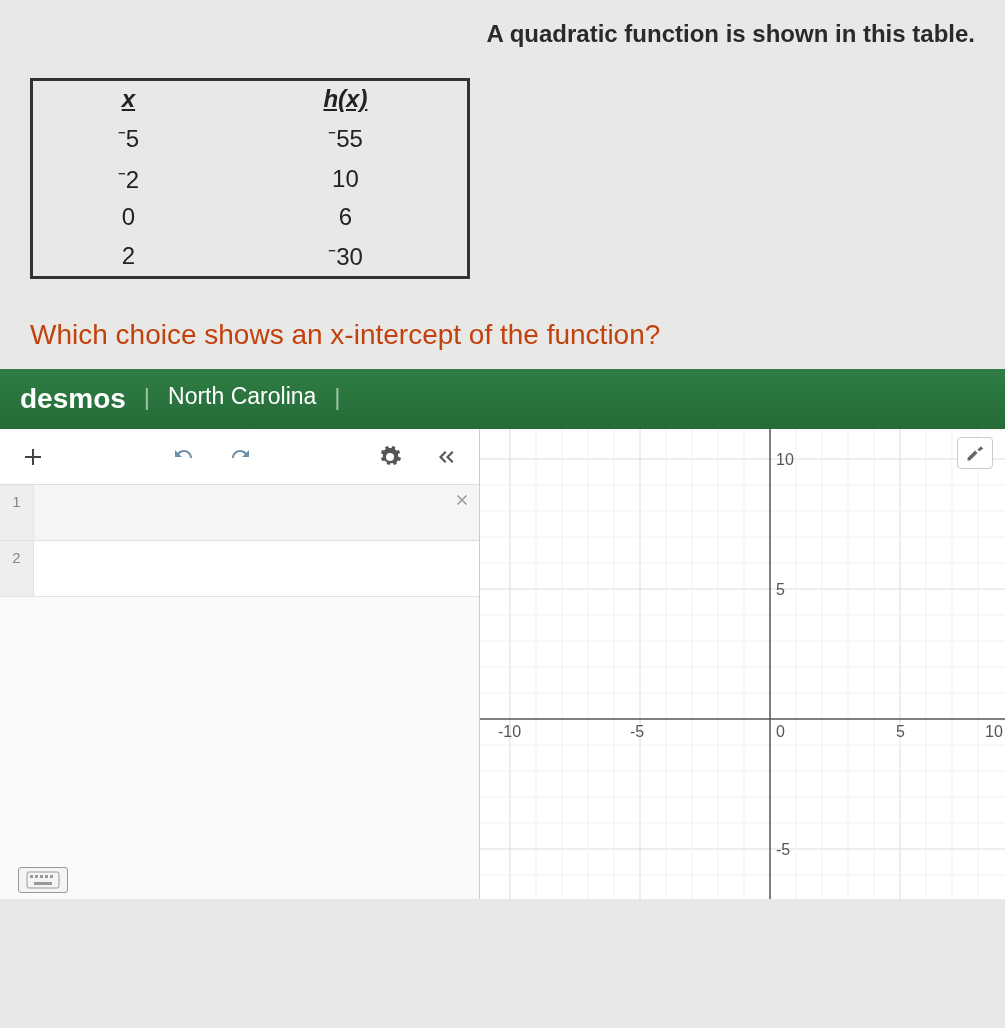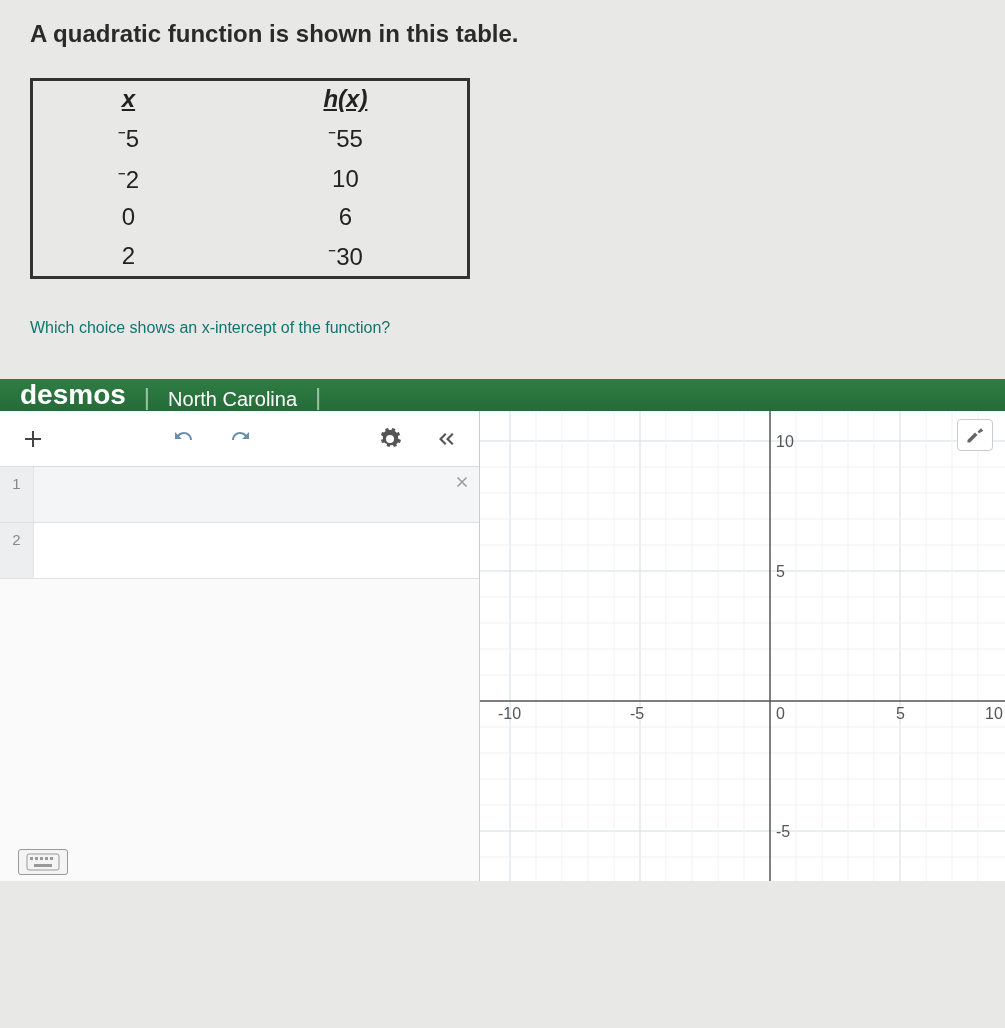--- a/index.html
+++ b/index.html
@@ -11,65 +11,66 @@
     overflow: hidden;
   }
   .question-area {
     padding: 20px 30px 10px 30px;
   }
   .prompt {
     font-size: 24px;
     font-weight: bold;
     color: #2a2a2a;
     margin-bottom: 30px;
+    text-align: right;
   }
   .data-table {
     border: 3px solid #333;
     border-collapse: collapse;
     width: 440px;
     margin-bottom: 40px;
   }
   .data-table td {
     padding: 4px 30px;
     font-size: 24px;
     color: #222;
     text-align: center;
   }
   .data-table .hdr {
     font-style: italic;
     text-decoration: underline;
     font-weight: bold;
   }
   .question-text {
-    font-size: 16px;
-    color: #0f766e;
-    margin-bottom: 32px;
+    font-size: 28px;
+    color: #c2410c;
+    margin-bottom: 8px;
   }
 
   .desmos-bar {
     background: #2a7a3f;
     background: linear-gradient(#2f7d44,#256b38);
     color: #fff;
     display: flex;
-    align-items: flex-end;
-    padding: 0 20px;
+    align-items: flex-start;
+    padding: 14px 20px;
     gap: 18px;
     font-size: 22px;
   }
   .desmos-logo {
     font-weight: bold;
     font-size: 28px;
     letter-spacing: 0px;
   }
   .divider {
     color: #cce5d2;
     font-size: 24px;
     opacity: .7;
   }
-  .desmos-sub { font-size: 20px; }
+  .desmos-sub { font-size: 23px; }
 
   .workspace {
     display: flex;
     height: 470px;
     background: #fff;
   }
   .left-panel {
     width: 480px;
     border-right: 1px solid #ccc;
     background: #fafafa;

